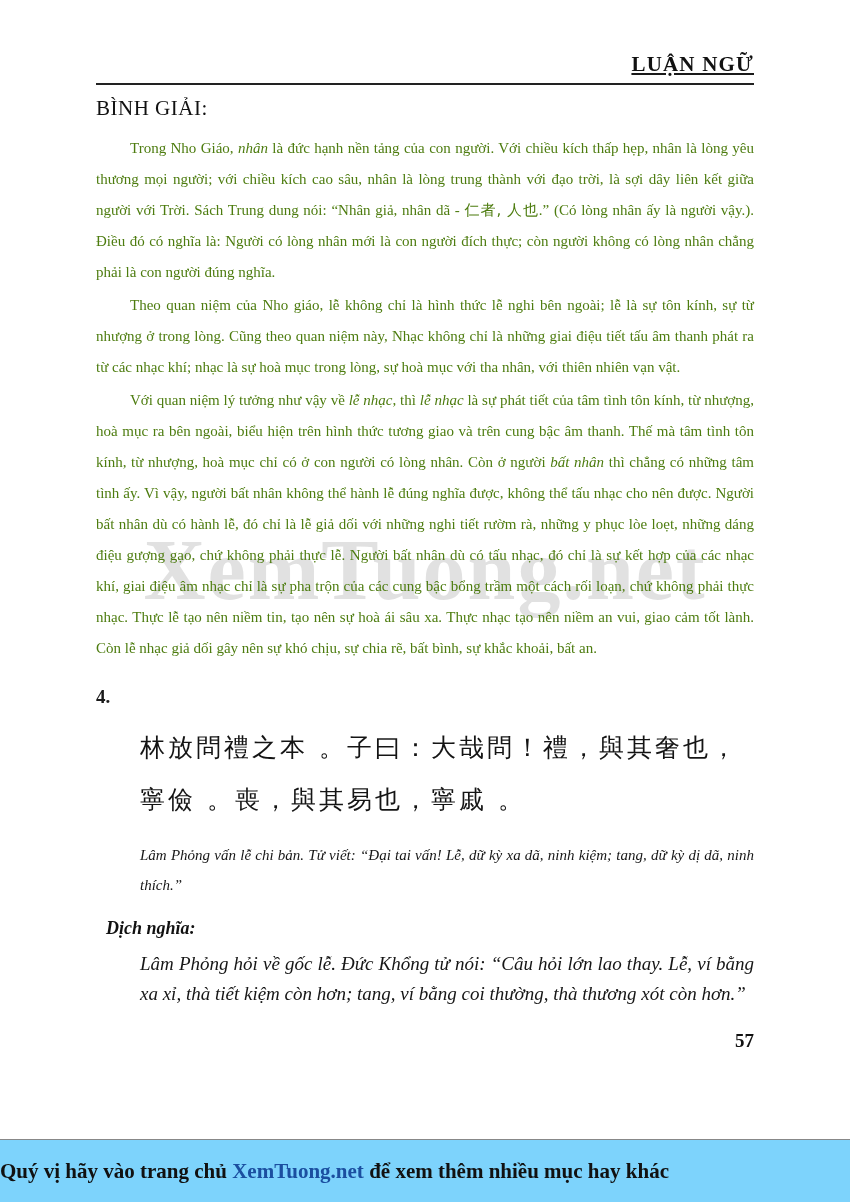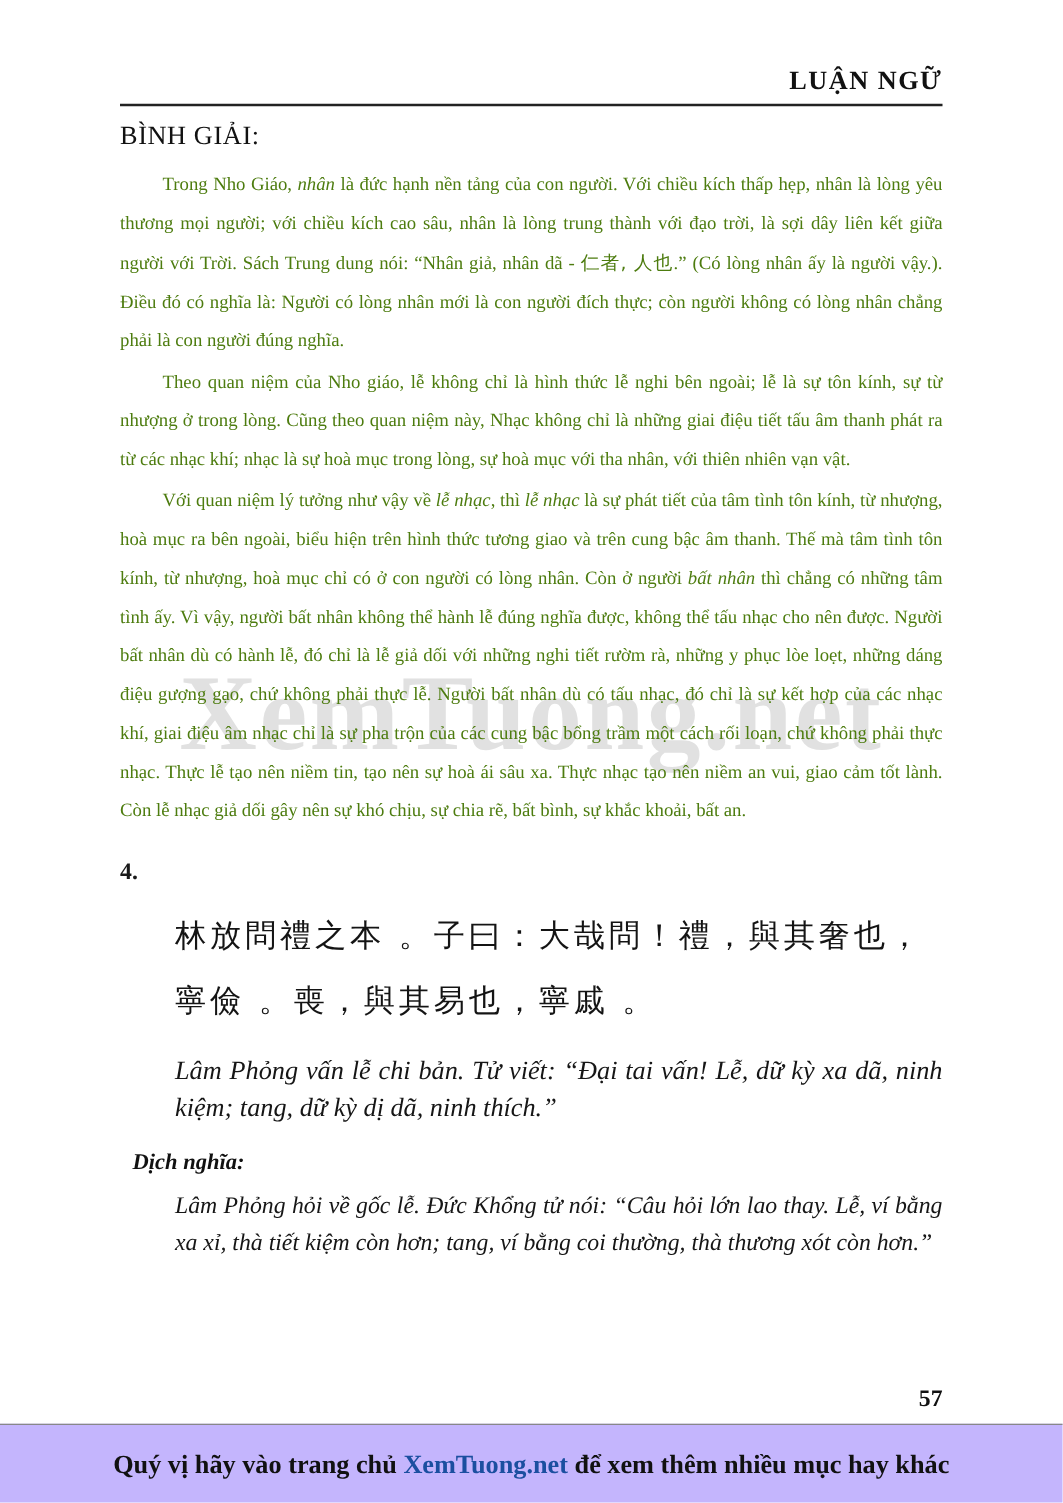--- a/index.html
+++ b/index.html
@@ -23,20 +23,21 @@
     box-sizing: border-box;
   }
 
   
   .header {
     position: absolute;
     top: 52px;
     left: 96px;
     right: 96px;
     text-align: right;
+    text-decoration: underline;
   }
   .header-title {
     font-family: "Liberation Serif", serif;
     font-size: 21px;
     font-weight: bold;
     letter-spacing: 1.2px;
     color: #111;
   }
   .header-rule {
     margin-top: 6px;
@@ -83,21 +84,21 @@
     font-family: "DejaVu Sans", sans-serif;
     font-size: 25px;
     line-height: 52px;
     letter-spacing: 3px;
     margin: 0 0 14px 0;
     padding-left: 44px;
     color: #141414;
   }
 
   .translit {
-    font-size: 21px;
+    font-size: 15px;
     line-height: 30px;
     font-style: italic;
     margin: 0 0 16px 0;
     padding-left: 44px;
     text-align: justify;
     color: #161616;
   }
 
   .subhead {
     font-size: 18px;
@@ -114,41 +115,41 @@
     font-style: italic;
     margin: 0;
     padding-left: 44px;
     text-align: justify;
     color: #161616;
   }
 
   
   .page-number {
     position: absolute;
-    top: 1109px;
+    top: 1030px;
     left: 0;
     width: 754px;
     text-align: right;
     font-size: 19px;
     font-weight: bold;
     color: #111;
   }
 
   
   .footer {
     position: absolute;
     left: 0;
     bottom: 0;
     width: 850px;
     height: 62px;
     border-top: 1px solid #888;
     display: flex;
     align-items: center;
-    justify-content: center;
-    background: #c4b5fd;
+    justify-content: flex-start;
+    background: #7dd3fc;
   }
   .footer-text {
     font-size: 21px;
     font-weight: bold;
     color: #111;
     white-space: nowrap;
   }
   .footer-text .brand { color: #1b4fa0; }
 
   

